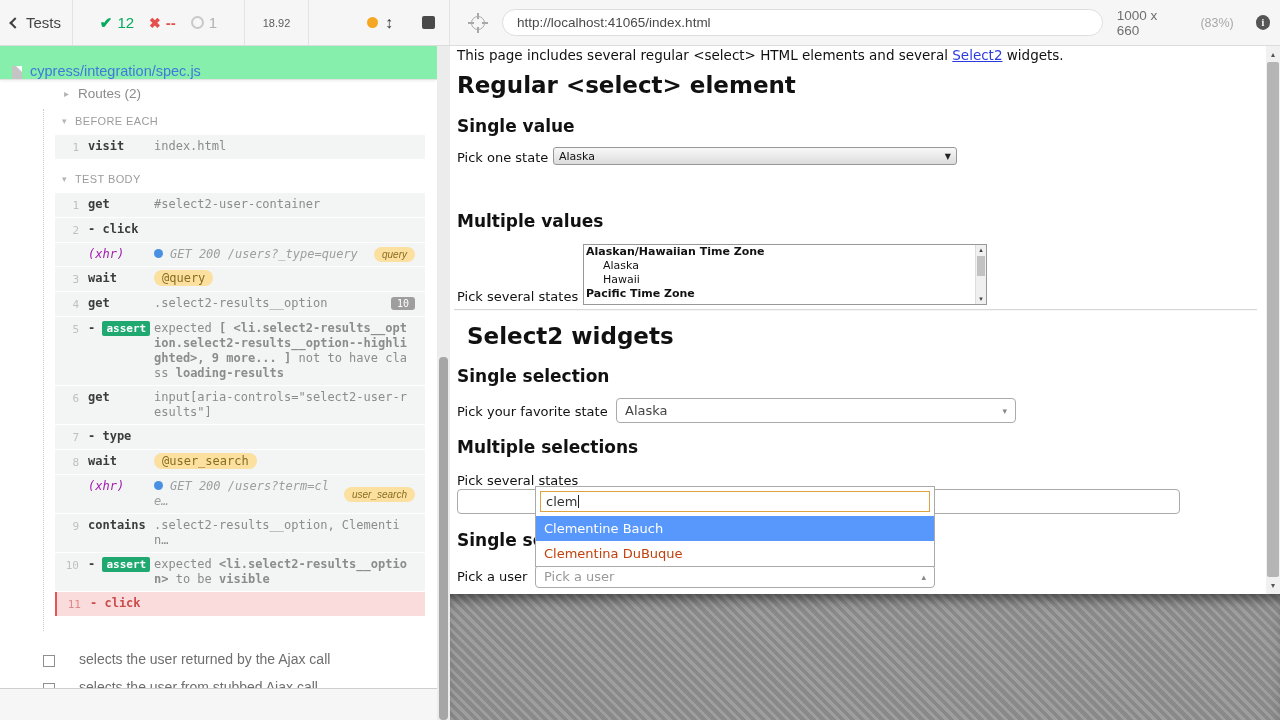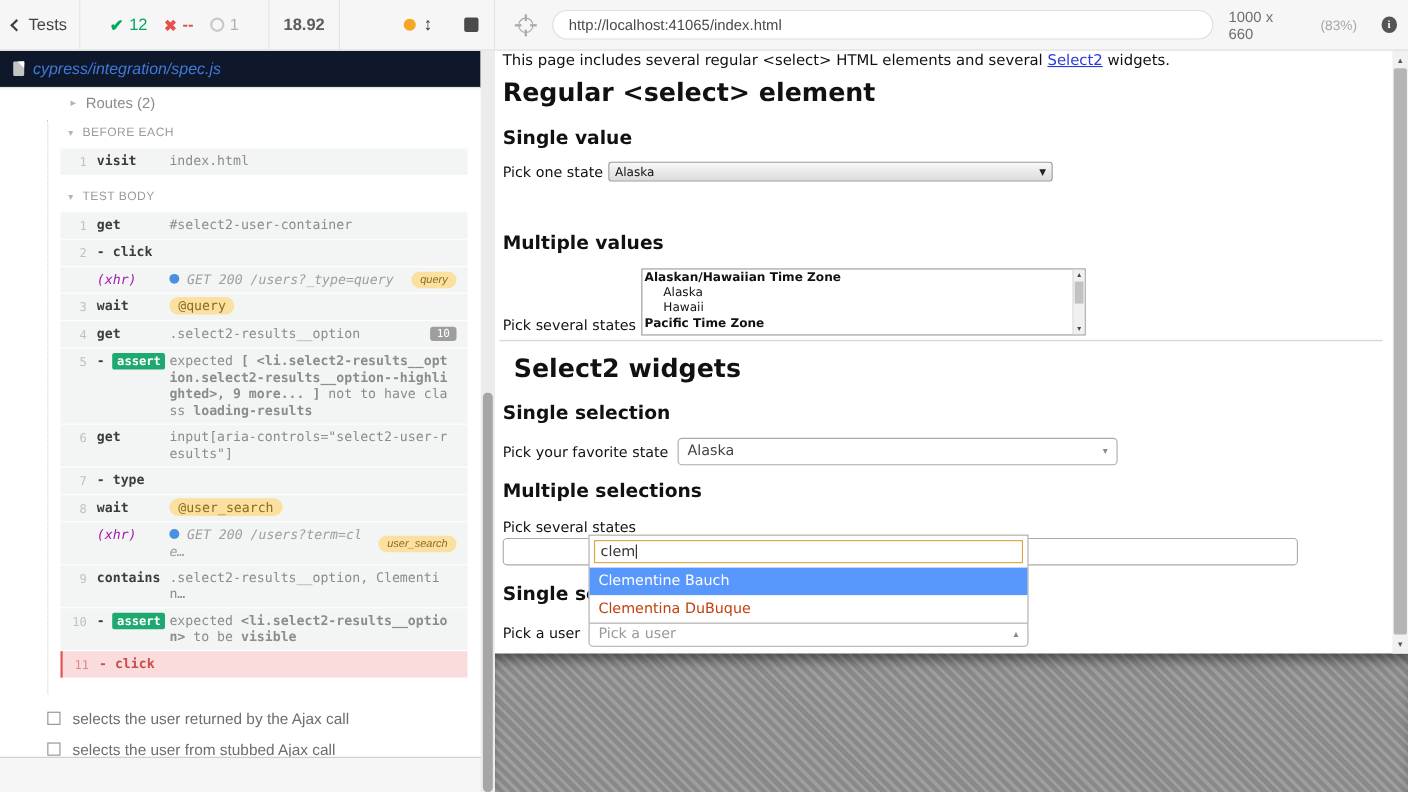--- a/index.html
+++ b/index.html
@@ -23,21 +23,21 @@
     transform:rotate(45deg); margin-top:1px; }
   .tb-stats { left:73px; width:172px; border-right:1px solid #e3e3e3; justify-content:center; gap:15px; }
   .stat { display:flex; align-items:center; gap:5px; font-size:15px; }
   .ic-check { color:var(--passed); font-size:15px; font-weight:bold; }
   .st-pass { color:var(--passed); }
   .ic-x { color:var(--failed); font-size:14px; font-weight:bold; }
   .st-fail { color:var(--failed); font-weight:bold; }
   .ic-ring { width:13px; height:13px; border:2px solid #c8c8c8; border-radius:50%; }
   .st-pend { color:#b2b2b2; }
   .tb-duration { left:245px; width:64px; border-right:1px solid #e3e3e3; justify-content:center;
-    color:#5c5c5c; font-size:15px;font-weight:bold; }
+    color:#5c5c5c; font-size:11px; }
   .tb-controls { left:309px; width:141px; border-right:1px solid #e3e3e3;
     justify-content:flex-end; padding-right:14px; gap:7px; }
   .dot-orange { width:11px; height:11px; border-radius:50%; background:#f5a623; }
   .updown { color:#3f3f3f; font-size:16px; font-weight:bold; line-height:1; }
   .stop-sq { width:13px; height:13px; background:#4a4a4a; border-radius:2px; margin-left:22px; cursor:pointer; }
   .tb-aut { left:450px; width:830px; padding-left:18px; gap:14px; }
   .crosshair { width:20px; height:20px; position:relative; flex:0 0 20px; cursor:pointer; }
   .crosshair .c { position:absolute; left:3px; top:3px; width:14px; height:14px;
     border:1.5px solid #a9a9a9; border-radius:50%; }
   .crosshair .v { position:absolute; left:9px; top:0; width:2px; height:20px; background:#a9a9a9; }
@@ -47,21 +47,21 @@
     line-height:25px; padding:0 14px; font-size:13.5px; color:#4a4a4a; white-space:nowrap; overflow:hidden; }
   .vp-size { color:#6f6f6f; font-size:13.5px; margin-left:auto; }
   .vp-scale { color:#a8a8a8; font-size:12.5px; margin-left:6px; }
   .info-ic { width:15px; height:15px; border-radius:50%; background:#555; color:#fff; font-size:10px;
     font-weight:bold; display:flex; align-items:center; justify-content:center; margin:0 10px 0 8px;
     font-family:"Liberation Serif", serif; cursor:pointer; }
 
   
   .sidebar { position:absolute; left:0; top:46px; width:437px; height:674px; background:#fff; overflow:hidden; z-index:10; }
   .spec-header { height:34px; border-bottom:1px solid #e2e2e2; box-shadow:0 1px 3px rgba(0,0,0,.07);
-    display:flex; align-items:center; padding-left:12px; gap:8px; position:relative; z-index:2; background:#0f172a;font-style:italic; }
+    display:flex; align-items:flex-end; padding-left:12px; gap:8px; position:relative; z-index:2; background:#86efac; }
   .file-ic { width:10px; height:13px; background:#c4c4c4; border-radius:1px; position:relative; }
   .file-ic::after { content:''; position:absolute; right:0; top:0; border:3px solid #fff;
     border-left-color:transparent; border-bottom-color:transparent; }
   .spec-link { color:var(--link); font-size:14.5px; cursor:pointer; }
 
   .log { position:relative; padding-bottom:6px; }
   .indent-line { position:absolute; left:43px; top:24px; bottom:-8px; border-left:1px dotted #cccccc; }
   .routes-row { height:17px; margin-top:5px; display:flex; align-items:center; padding-left:64px; gap:9px;
     color:#8b8b8b; font-size:13.5px; position:relative; cursor:pointer; }
   .tri-r { color:#b5b5b5; font-size:10px; line-height:1; }
@@ -89,21 +89,21 @@
   .count { align-self:flex-start; margin-top:1px; margin-left:6px; background:#9e9e9e; color:#fff;
     font-size:10px; font-family:"DejaVu Sans Mono", monospace; padding:1px 6px; border-radius:3px; }
   .xhr-dot { display:inline-block; width:9px; height:9px; border-radius:50%; background:var(--xhr-blue);
     margin-right:7px; }
   .xhr-text { font-style:italic; color:#9e9e9e; }
   .log-row.failed { background:var(--failbg); border-left:2px solid var(--failbd); }
   .log-row.failed .num { color:#dc8a8a; }
   .log-row.failed .cmd { color:var(--failtx); }
 
   .pending-list { margin-top:16px; }
-  .pending-item { display:flex; align-items:center; gap:11px; padding-left:43px; height:28px;
+  .pending-item { display:flex; align-items:flex-end; gap:24px; padding-left:43px; height:28px;
     color:#6e6e6e; font-size:14px; cursor:pointer; }
   .cbox { width:12px; height:12px; border:1px solid #8f8f8f; flex:0 0 12px; }
   .group-header { display:flex; align-items:center; gap:9px; padding-left:30px; height:28px; margin-top:2px;
     color:#3d3d3d; font-weight:bold; font-size:14.5px; cursor:pointer; }
 
   .side-footer { position:absolute; left:0; top:688px; width:450px; height:32px; background:#f6f6f6;
     border-top:1px solid #cdcdcd; z-index:12; }
   .side-scroll { position:absolute; left:437px; top:46px; width:13px; height:674px; background:#ececec; z-index:15; }
   .side-thumb { position:absolute; left:2px; right:2px; top:311px; bottom:0; background:#a6a6a6; border-radius:4px; }
 

